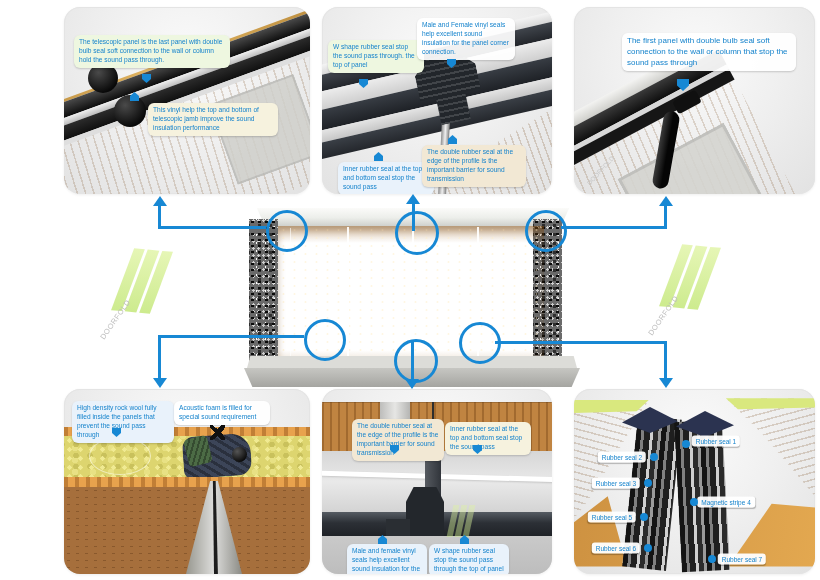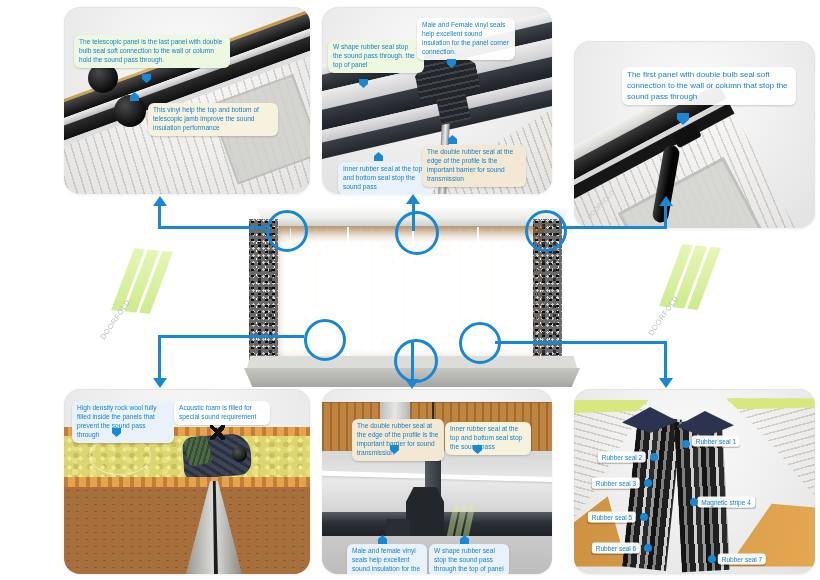--- a/index.html
+++ b/index.html
@@ -5,21 +5,21 @@
   html,body{margin:0;padding:0;background:#ffffff;}
   .stage{position:relative;width:820px;height:580px;background:#ffffff;overflow:hidden;
          font-family:"Liberation Sans",sans-serif;}
 
   
   .card{position:absolute;border-radius:16px;overflow:hidden;
         background:radial-gradient(circle at 50% 28%,#fafafa 0%,#f0f0f0 45%,#e2e2e2 100%);
         box-shadow:inset 0 0 0 1px #e4e4e4, 0 1px 3px rgba(0,0,0,.07);}
   #card-tl{left:64px;top:7px;width:246px;height:187px;}
   #card-tm{left:322px;top:7px;width:230px;height:187px;}
-  #card-tr{left:574px;top:7px;width:241px;height:187px;margin-top:34px;}
+  #card-tr{left:574px;top:7px;width:241px;height:187px;}
   #card-bl{left:64px;top:389px;width:246px;height:185px;}
   #card-bm{left:322px;top:389px;width:230px;height:185px;}
   #card-br{left:574px;top:389px;width:241px;height:185px;}
 
   
   .co{position:absolute;background:rgba(255,255,255,.93);border-radius:6px;padding:3px 5px;
       font-size:6.6px;line-height:1.35;color:#1583cc;box-shadow:0 1px 2px rgba(0,0,0,.18);}
   .co-green{background:#eef7e0;}
   .co-cream{background:#f6f2de;}
   .co-blue{background:#e9f2fb;}

